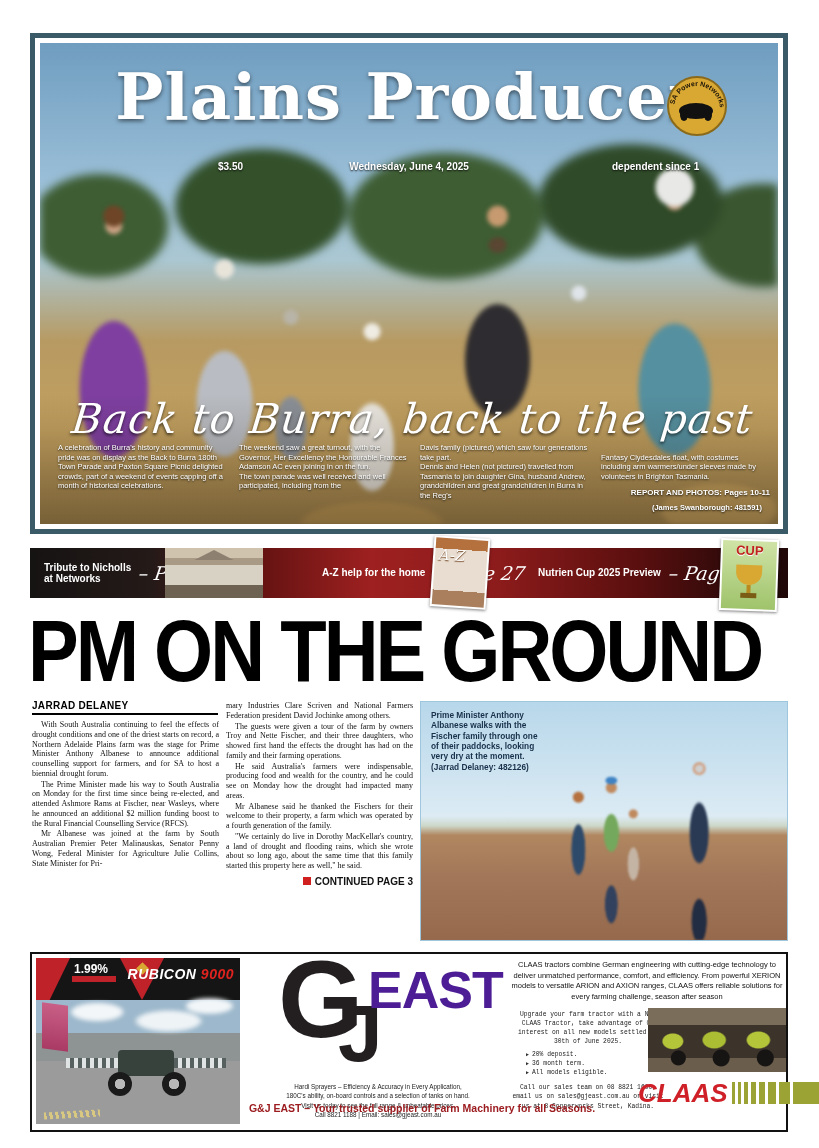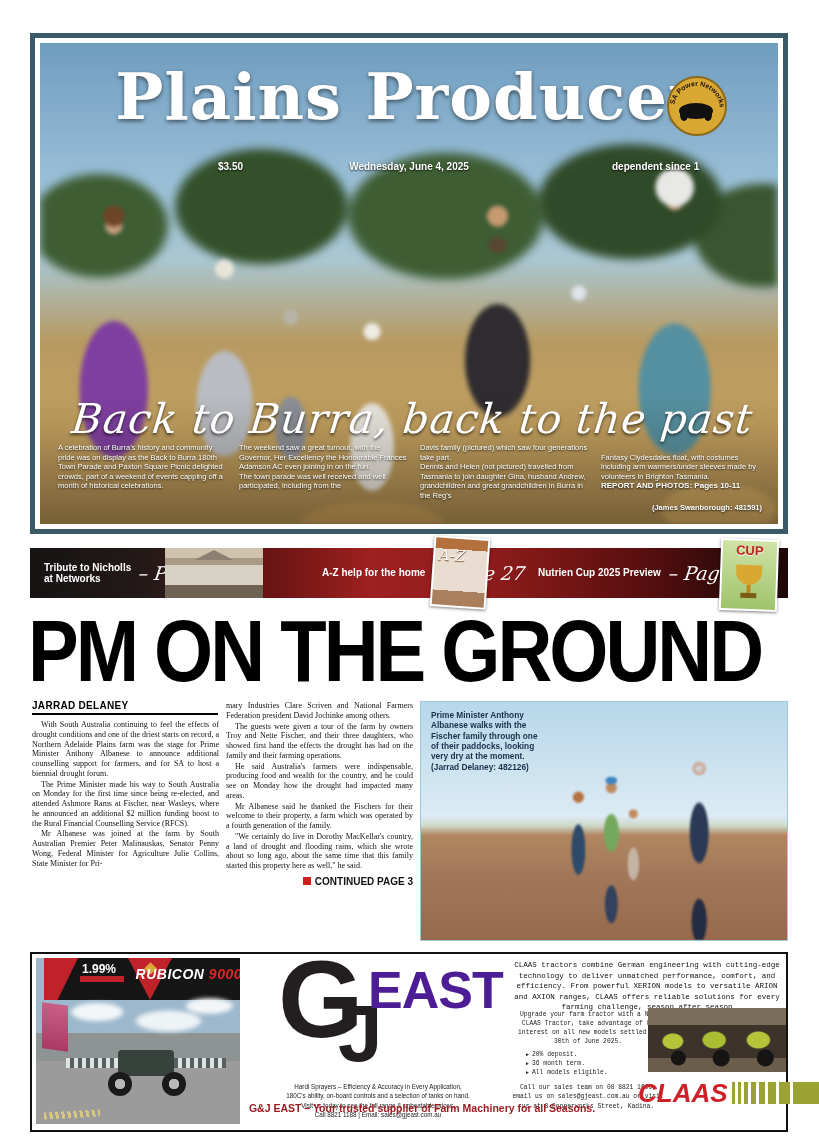--- a/index.html
+++ b/index.html
@@ -38,21 +38,21 @@
   #cover-shade{position:absolute;left:0;right:0;bottom:0;height:130px;background:linear-gradient(transparent, rgba(30,20,10,.35));}
   #masthead-title{left:0;right:0;top:22px;text-align:center;color:#fff;font-family:"DejaVu Serif",serif;font-weight:bold;font-size:64px;line-height:1;letter-spacing:1px;text-shadow:0 2px 4px rgba(0,0,0,.55);}
   #badge{right:50px;top:32px;width:62px;height:62px;}
   .dateline{top:118px;color:#fff;font-size:10px;font-weight:bold;text-shadow:0 1px 2px rgba(0,0,0,.8);}
   #price{left:178px;}
   #issue-date{left:0;right:0;text-align:center;}
   #tagline{left:540px;margin-left:32px;}
   #cover-headline{left:32px;top:352px;color:#fff;font-family:"DejaVu Serif",serif;font-style:italic;font-size:41px;letter-spacing:1px;text-shadow:0 2px 3px rgba(0,0,0,.6);transform:skewX(-6deg);}
   #cover-captions{left:18px;top:400px;width:712px;display:flex;gap:12px;}
   .cap-col{width:169px;color:#fff;font-size:7.5px;line-height:1.27;white-space:pre-line;text-shadow:0 1px 2px rgba(0,0,0,.8);}
-  #cover-report{margin-top:0;font-weight:bold;font-size:8px;}
+  #cover-report{margin-top:7px;font-weight:bold;font-size:8px;text-align:right;}
   #cover-credit{right:16px;top:460px;color:#fff;font-size:7.5px;font-weight:bold;text-shadow:0 1px 2px rgba(0,0,0,.8);}
   
   #teasers{left:30px;top:548px;width:758px;height:50px;background:linear-gradient(90deg,#161313 0%,#241a18 16%,#57100f 27%,#9e2020 45%,#8c1b1b 62%,#5b0f0f 80%,#200808 97%);}
   .teaser{position:absolute;top:0;height:100%;display:flex;align-items:center;gap:8px;color:#fff;}
   .teaser-label{font-weight:bold;font-size:10px;line-height:1.15;white-space:pre-line;}
   .teaser-page{font-family:"DejaVu Serif",serif;font-style:italic;font-size:19px;transform:skewX(-8deg);white-space:nowrap;}
   #teaser1{left:14px;} #teaser2{left:292px;} #teaser3{left:508px;}
   #teaser-building{left:135px;top:0;width:98px;height:50px;background:linear-gradient(#cfc3ad 0 20%,#a89a85 20% 35%,#d8d2c4 35% 75%,#6e6253 75%);}
   #teaser-building:before{content:"";position:absolute;left:30%;top:2px;width:40%;height:10px;background:#8e8070;clip-path:polygon(0 100%,50% 0,100% 100%);}
   .thumb{position:absolute;background:#fff;box-shadow:0 1px 3px rgba(0,0,0,.5);padding:2px;box-sizing:border-box;}
@@ -87,21 +87,21 @@
     radial-gradient(circle 5px at 58% 47%, #c08a5f 0 4px, transparent 5px),
     radial-gradient(ellipse 9px 26px at 58% 68%, #c4b4a4 0 60%, transparent 66%),
     radial-gradient(circle 7px at 76% 28%, #cfcfcf 0 4px, #d0a184 4px 6px, transparent 7px),
     radial-gradient(ellipse 15px 48px at 76% 55%, #2a3a55 0 60%, transparent 66%),
     radial-gradient(ellipse 12px 35px at 76% 92%, #222c42 0 60%, transparent 66%);
     filter:blur(1px);}
   #pm-caption{position:absolute;left:10px;top:8px;width:108px;color:#18304a;font-size:8.3px;line-height:1.25;font-weight:bold;white-space:pre-line;}
   
   #ad{left:30px;top:952px;width:758px;height:180px;border:2px solid #111;box-sizing:border-box;background:#fff;}
   #sprayer{left:4px;top:4px;width:204px;height:166px;overflow:hidden;background:linear-gradient(#9db8cc 0 45%,#8e9494 45% 62%,#9b9b9b 62% 100%);}
-  #sprayer-banner{position:absolute;left:8px;top:0;width:100%;height:42px;background:#151515;}
+  #sprayer-banner{position:absolute;left:0;top:0;width:100%;height:42px;background:#151515;}
   #sprayer-banner .chev1{position:absolute;left:0;top:0;width:34px;height:100%;background:#c0222a;clip-path:polygon(0 0,100% 0,40% 100%,0 100%);}
   #sprayer-banner .chev2{position:absolute;left:84px;top:0;width:44px;height:100%;background:#c0222a;clip-path:polygon(0 0,100% 0,50% 100%);}
   #sprayer-banner .diam{position:absolute;left:102px;top:6px;width:9px;height:9px;background:#d9a832;transform:rotate(45deg);}
   #rate{position:absolute;left:38px;top:4px;color:#fff;font-weight:bold;font-size:12px;}
   #rate-strip{position:absolute;left:36px;top:18px;width:44px;height:6px;background:#c0222a;}
   #rubicon{position:absolute;right:6px;top:8px;font-weight:bold;font-size:14px;letter-spacing:.5px;color:#fff;font-style:italic;}
   #rubicon .num{color:#e0231f;}
   #sprayer-clouds{position:absolute;left:0;top:30px;width:100%;height:60px;background-image:
     radial-gradient(ellipse 40px 14px at 30% 40%, #f2f6f8 0 60%, transparent 70%),
     radial-gradient(ellipse 50px 16px at 65% 55%, #eef3f6 0 60%, transparent 70%),
@@ -112,21 +112,21 @@
   #sprayer-body{position:absolute;left:52px;top:0;width:56px;height:26px;background:#37423d;border-radius:4px;}
   .wheel{position:absolute;top:22px;width:24px;height:24px;border-radius:50%;background:radial-gradient(circle,#b8b8b8 0 30%,#1a1a1a 31% 100%);}
   #wheel1{left:42px;} #wheel2{left:96px;}
   #sprayer-mark{position:absolute;left:8px;bottom:6px;width:56px;height:7px;background:repeating-linear-gradient(80deg,#e8d37a 0 3px,transparent 3px 6px);opacity:.8;transform:rotate(-3deg);}
   #gj-logo{left:218px;top:6px;width:255px;height:122px;}
   #gj-g{position:absolute;left:28px;top:-16px;font-size:110px;line-height:1;font-weight:bold;color:#231f20;font-family:"Liberation Sans",sans-serif;}
   #gj-and{position:absolute;left:78px;top:26px;font-size:9px;font-weight:bold;color:#fff;letter-spacing:1px;}
   #gj-j{position:absolute;left:88px;top:34px;font-size:80px;line-height:1;font-weight:bold;color:#231f20;}
   #gj-east{position:absolute;left:118px;top:4px;font-size:52px;line-height:1;font-weight:800;letter-spacing:-1px;color:#4c1d95;}
   #gj-lines{left:206px;top:128px;width:280px;text-align:center;font-size:6.3px;line-height:1.5;color:#222;}
-  #claas-para{left:478px;top:6px;width:274px;text-align:center;font-family:Liberation Mono, monospace;font-size:7.5px;line-height:1.4;color:#111;}
+  #claas-para{left:478px;top:6px;width:274px;text-align:center;font-family:Liberation Sans, sans-serif;font-size:7.5px;line-height:1.4;color:#111;}
   #offer-block{left:480px;top:56px;width:152px;font-family:"Liberation Mono",monospace;font-size:6.3px;line-height:1.45;color:#222;text-align:center;}
   #offer-bullets{margin:3px 0 0 14px;text-align:left;padding:0;list-style:none;}
   #offer-bullets li:before{content:"▶ ";font-size:5px;color:#333;}
   #offer-contact{margin-top:6px;}
   #tractors{left:616px;top:54px;width:138px;height:64px;overflow:hidden;background:linear-gradient(#7a6d5a 0 26%,#3c332b 26% 78%,#6b5d4c 78%);}
   #tractors .blobs{position:absolute;inset:0;background-image:
     radial-gradient(ellipse 16px 12px at 18% 52%, #b5c53a 0 60%, transparent 70%),
     radial-gradient(circle 8px at 22% 78%, #171513 0 7px, transparent 8px),
     radial-gradient(ellipse 18px 13px at 48% 50%, #aabd33 0 60%, transparent 70%),
     radial-gradient(circle 9px at 53% 78%, #171513 0 8px, transparent 9px),

